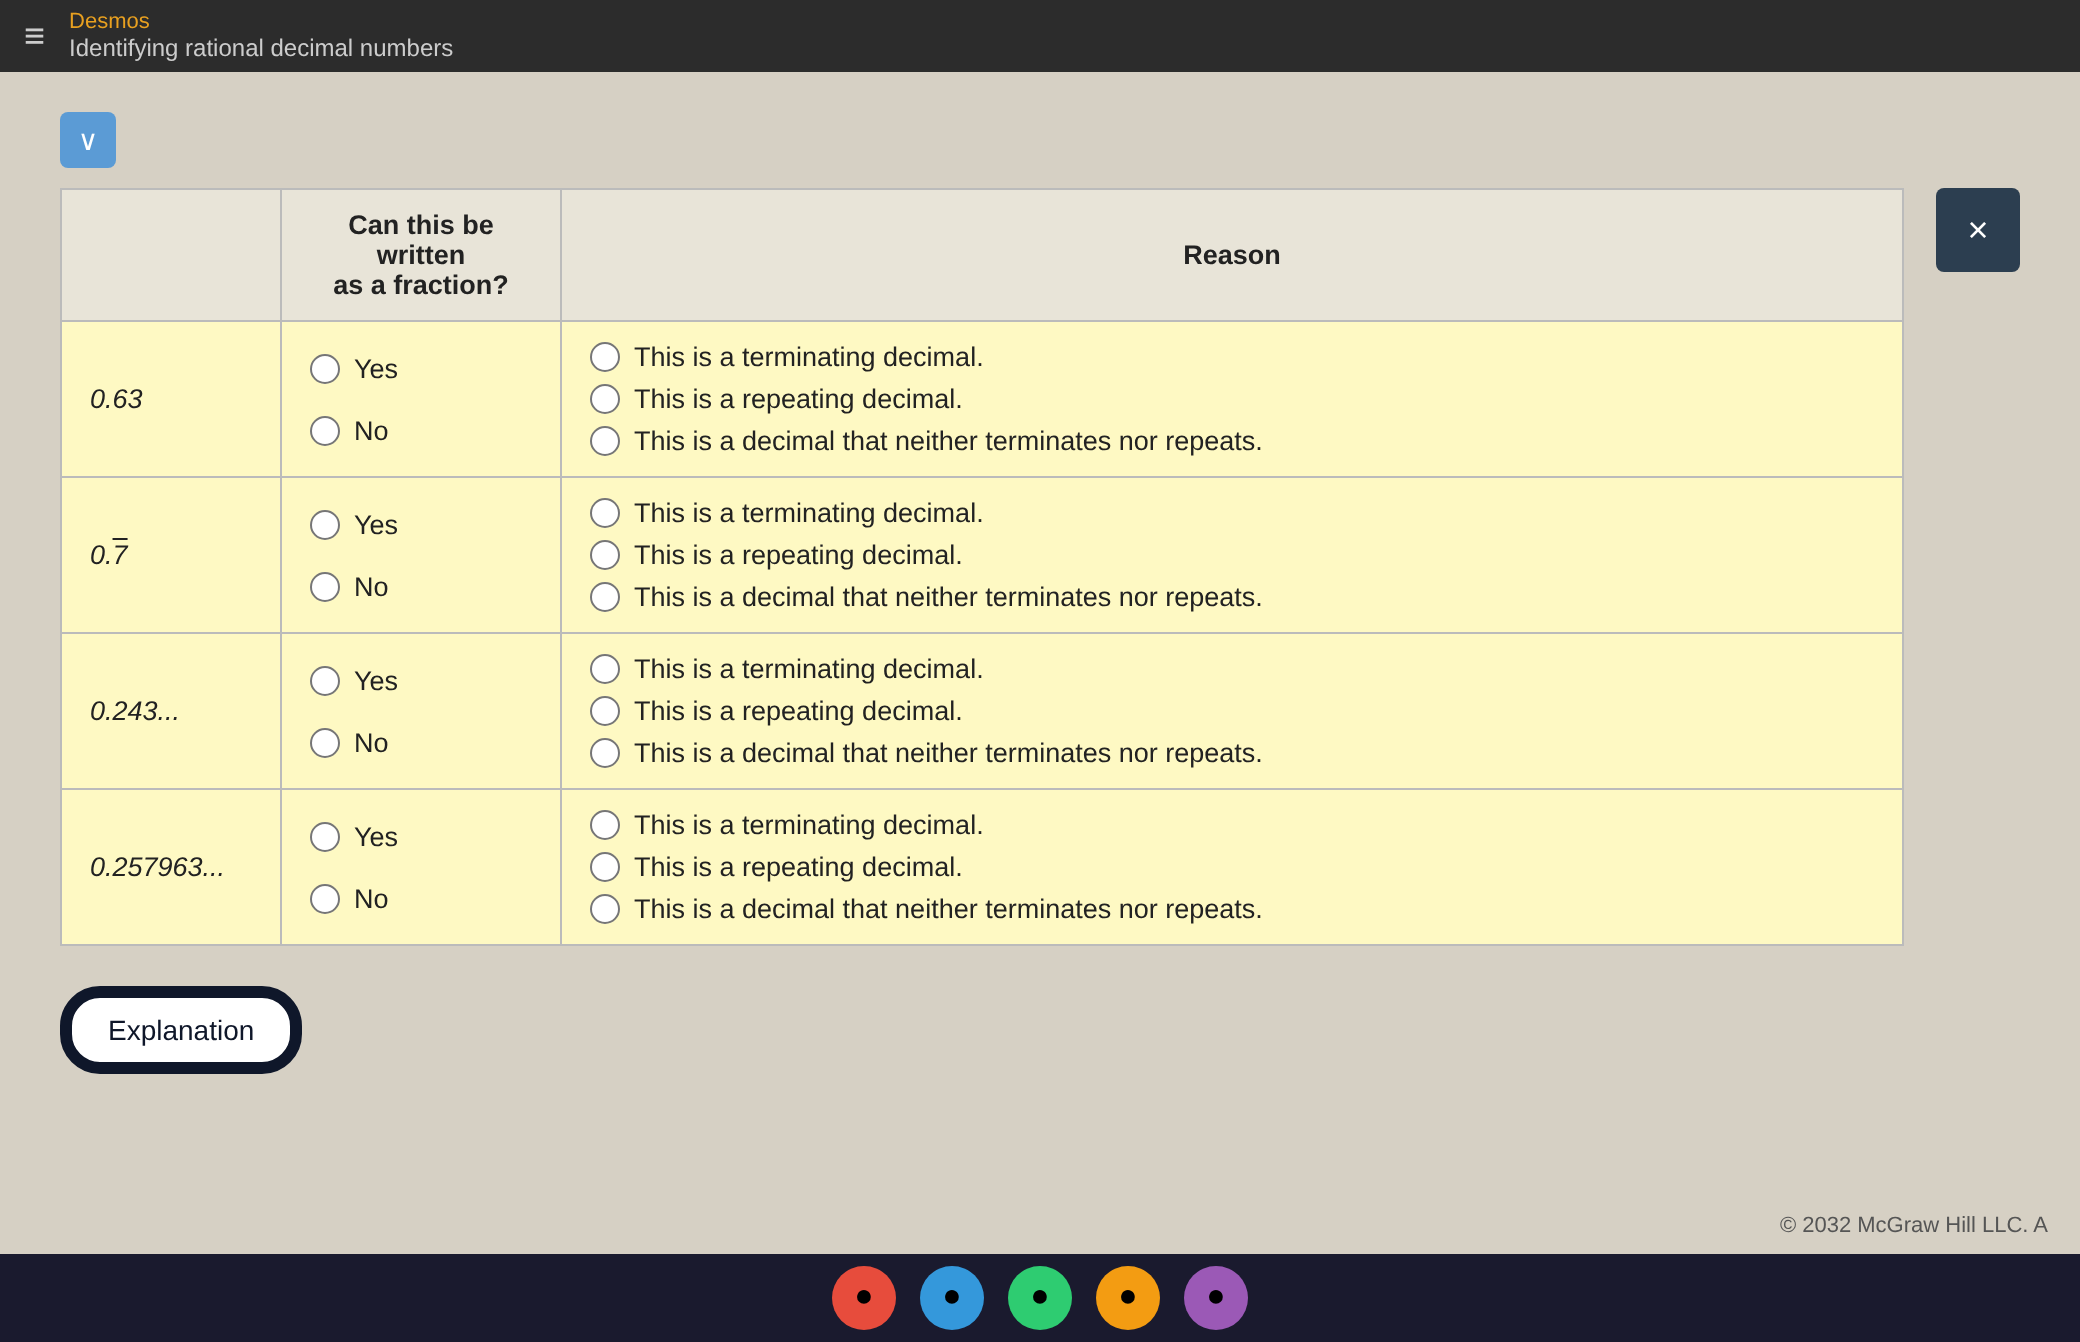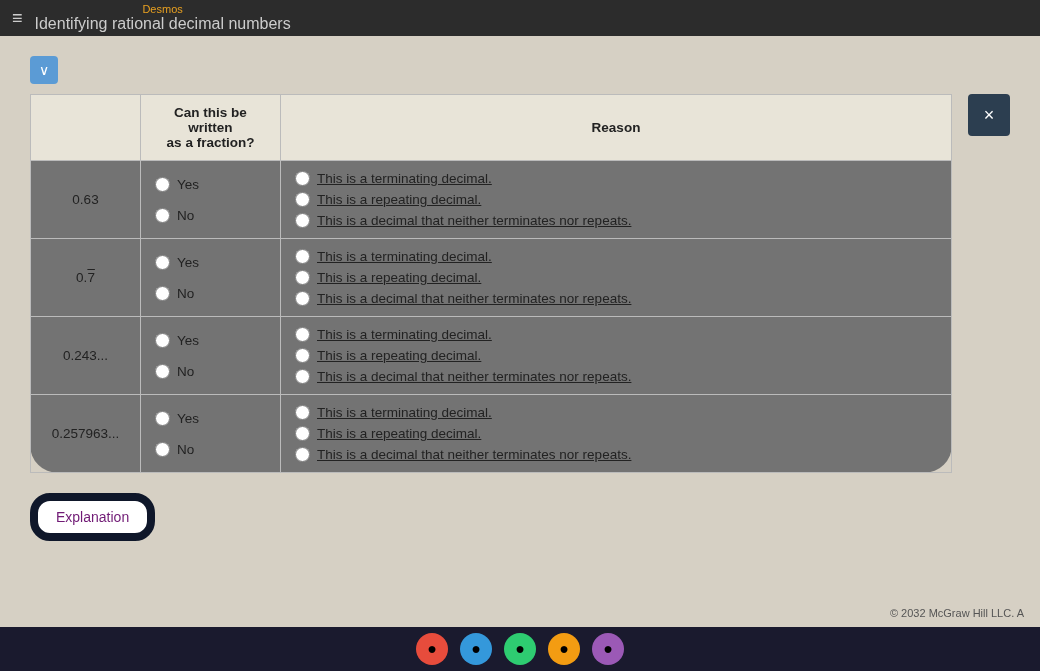--- a/index.html
+++ b/index.html
@@ -31,26 +31,25 @@
     }
 
     .title-info {
       display: flex;
       flex-direction: column;
     }
 
     .app-name {
       color: #e8a020;
       font-size: 11px;
-      text-align: center;
     }
 
     .page-title {
       color: #ccc;
-      font-size: 16px;
+      font-size: 12px;
     }
 
     .main-content {
       flex: 1;
       background: #d6d0c4;
       padding: 20px 30px 15px 30px;
       display: flex;
       flex-direction: column;
       position: relative;
     }
@@ -82,44 +81,43 @@
     }
 
     .table-wrapper {
       display: flex;
       gap: 16px;
       align-items: flex-start;
     }
 
     table {
       border-collapse: collapse;
-      background: #737373;
+      background: #fef9c3;
       flex: 1;
       font-size: 13.5px;
-      border-radius: 28px;
     }
 
     th {
       background: #e8e4d8;
       border: 1px solid #bbb;
       padding: 10px 14px;
       text-align: center;
       font-weight: 600;
       color: #222;
     }
 
     td {
       border: 1px solid #bbb;
       padding: 10px 14px;
       vertical-align: middle;
       color: #222;
     }
 
     .col-number {
-      text-align: center;
+      font-style: italic;
       width: 110px;
     }
 
     .col-fraction {
       width: 140px;
       text-align: left;
     }
 
     .col-reason {
       text-align: left;
@@ -151,21 +149,20 @@
       flex-direction: column;
       gap: 6px;
     }
 
     .reason-label {
       display: flex;
       align-items: flex-start;
       gap: 7px;
       cursor: pointer;
       font-size: 13.5px;
-      text-decoration: underline;
     }
 
     .reason-label input[type="radio"] {
       width: 15px;
       height: 15px;
       accent-color: #5b9bd5;
       cursor: pointer;
     }
 
     .close-btn {
@@ -185,25 +182,25 @@
 
     .buttons-row {
       display: flex;
       gap: 10px;
       margin-top: 20px;
     }
 
     .btn-explanation {
       padding: 8px 18px;
       background: #fff;
-      border: 8px solid #0f172a;
+      border: 6px solid #0f172a;
       border-radius: 20px;
       font-size: 14px;
       cursor: pointer;
-      color: #701a75;
+      color: #0f172a;
     }
 
     .btn-check {
       padding: 8px 22px;
       background: #2c8a7a;
       border: 2px solid #2c8a7a;
       border-radius: 20px;
       font-size: 14px;
       cursor: pointer;
       color: #fff;

